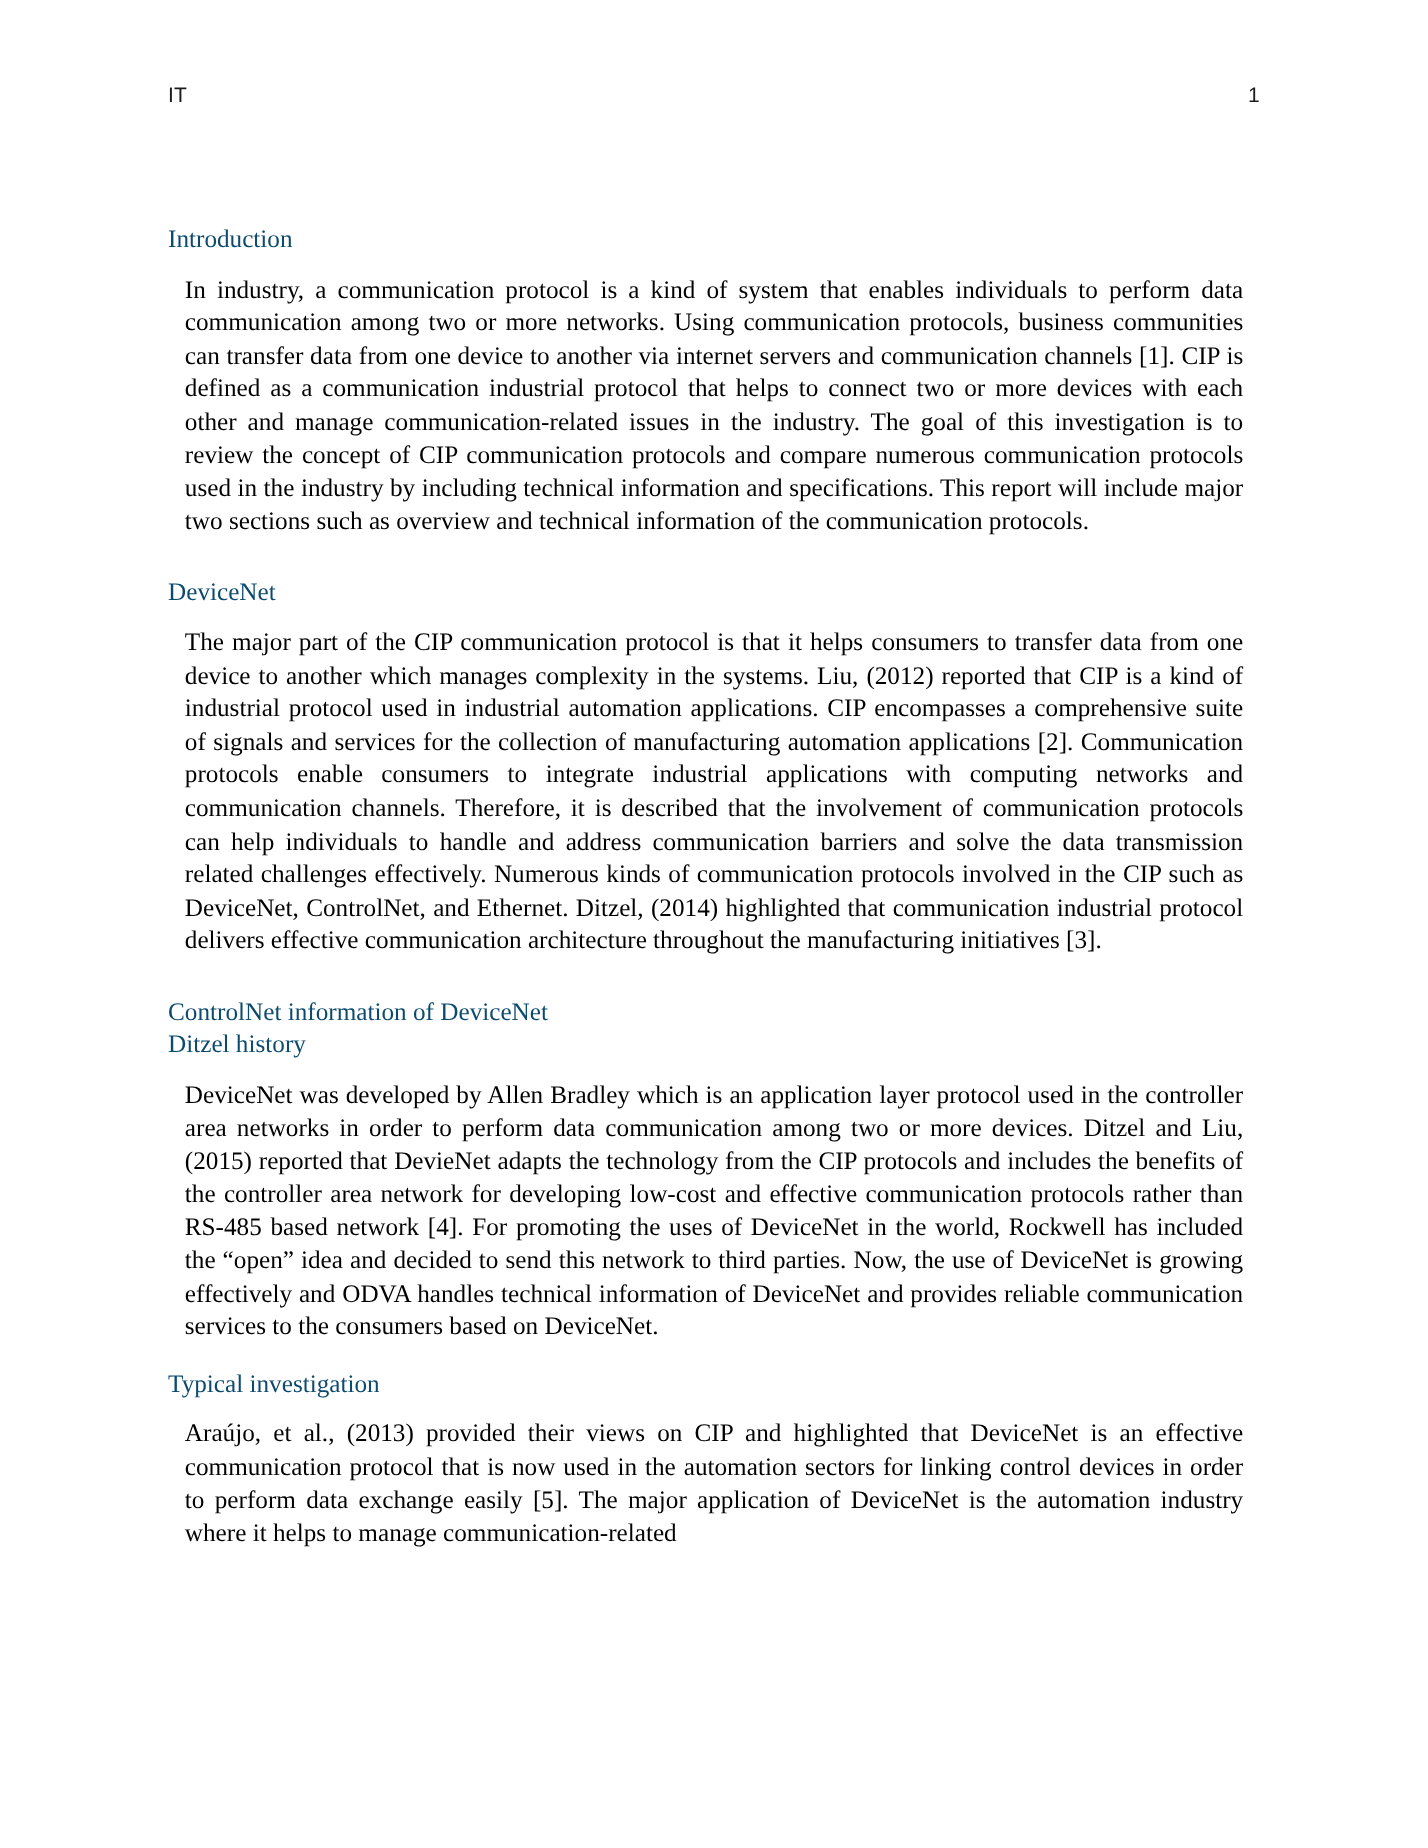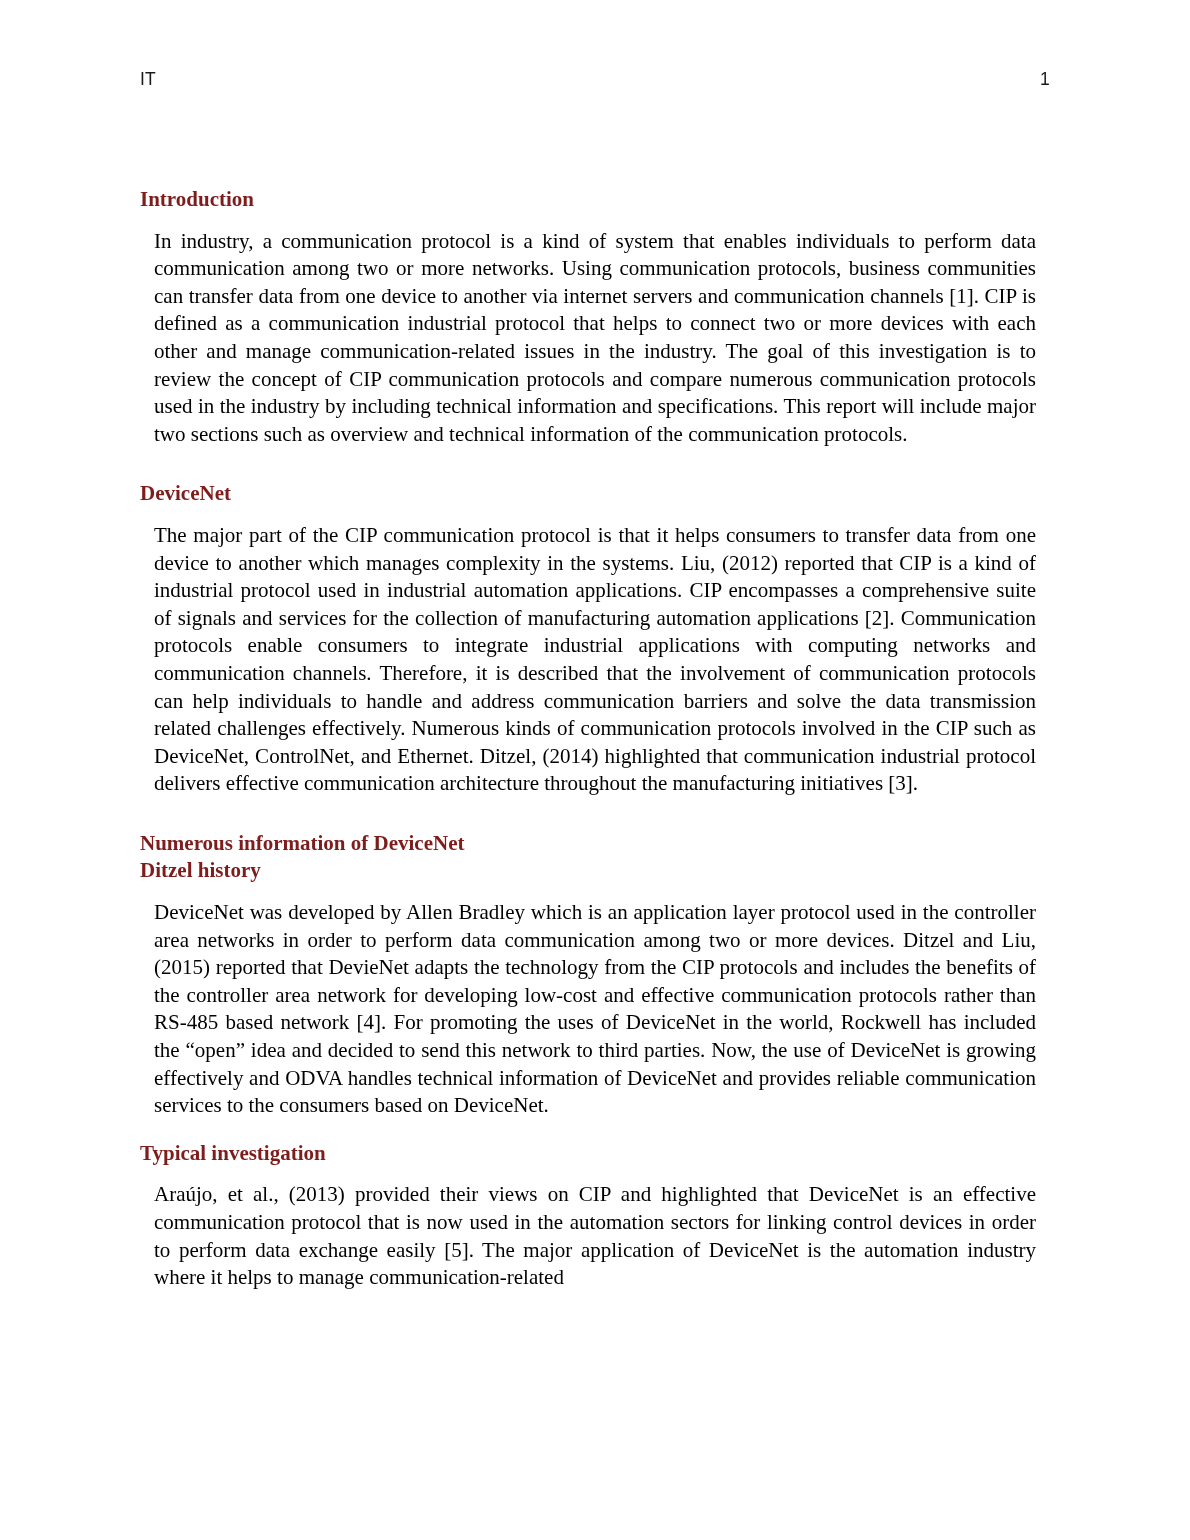--- a/index.html
+++ b/index.html
@@ -55,25 +55,25 @@
     margin-top: 32px;
   }
   .section.tight {
     margin-top: 20px;
   }
   h2.heading,
   h3.heading {
     font-family: "Liberation Serif", serif;
     font-size: 21px;
     line-height: 27.6px;
-    font-weight: bold;
+    font-weight: normal;
     margin: 0;
     padding: 0;
     text-align: left;
-    color: #7f1d1d;
+    color: #0c4a6e;
   }
   p.para {
     margin: 14px;
     padding: 0;
     text-align: justify;
     text-justify: inter-word;
     hyphens: none;
   }
   p.para.last {
     text-align: justify;
@@ -95,21 +95,21 @@
       <h2 class="heading">Introduction</h2>
       <p class="para">In industry, a communication protocol is a kind of system that enables individuals to perform data communication among two or more networks. Using communication protocols, business communities can transfer data from one device to another via internet servers and communication channels [1]. CIP is defined as a communication industrial protocol that helps to connect two or more devices with each other and manage communication-related issues in the industry. The goal of this investigation is to review the concept of CIP communication protocols and compare numerous communication protocols used in the industry by including technical information and specifications. This report will include major two sections such as overview and technical information of the communication protocols.</p>
     </div>
 
     <div class="section">
       <h2 class="heading">DeviceNet</h2>
       <p class="para">The major part of the CIP communication protocol is that it helps consumers to transfer data from one device to another which manages complexity in the systems. Liu, (2012) reported that CIP is a kind of industrial protocol used in industrial automation applications. CIP encompasses a comprehensive suite of signals and services for the collection of manufacturing automation applications [2]. Communication protocols enable consumers to integrate industrial applications with computing networks and communication channels. Therefore, it is described that the involvement of communication protocols can help individuals to handle and address communication barriers and solve the data transmission related challenges effectively. Numerous kinds of communication protocols involved in the CIP such as DeviceNet, ControlNet, and Ethernet. Ditzel, (2014) highlighted that communication industrial protocol delivers effective communication architecture throughout the manufacturing initiatives [3].</p>
     </div>
 
     <div class="section">
-      <h2 class="heading">Numerous information of DeviceNet</h2>
+      <h2 class="heading">ControlNet information of DeviceNet</h2>
       <h3 class="heading">Ditzel history</h3>
       <p class="para">DeviceNet was developed by Allen Bradley which is an application layer protocol used in the controller area networks in order to perform data communication among two or more devices. Ditzel and Liu, (2015) reported that DevieNet adapts the technology from the CIP protocols and includes the benefits of the controller area network for developing low-cost and effective communication protocols rather than RS-485 based network [4]. For promoting the uses of DeviceNet in the world, Rockwell has included the “open” idea and decided to send this network to third parties. Now, the use of DeviceNet is growing effectively and ODVA handles technical information of DeviceNet and provides reliable communication services to the consumers based on DeviceNet.</p>
     </div>
 
     <div class="section tight">
       <h2 class="heading">Typical investigation</h2>
       <p class="para last">Araújo, et al., (2013) provided their views on CIP and highlighted that DeviceNet is an effective communication protocol that is now used in the automation sectors for linking control devices in order to perform data exchange easily [5]. The major application of DeviceNet is the automation industry where it helps to manage communication-related</p>
     </div>
 
   </div>

